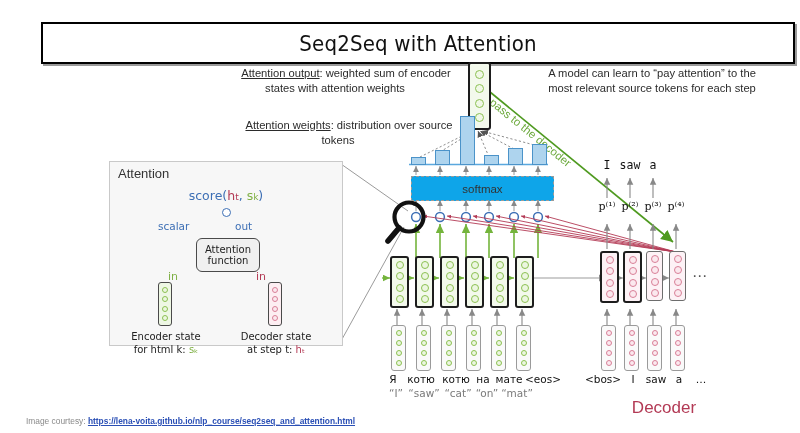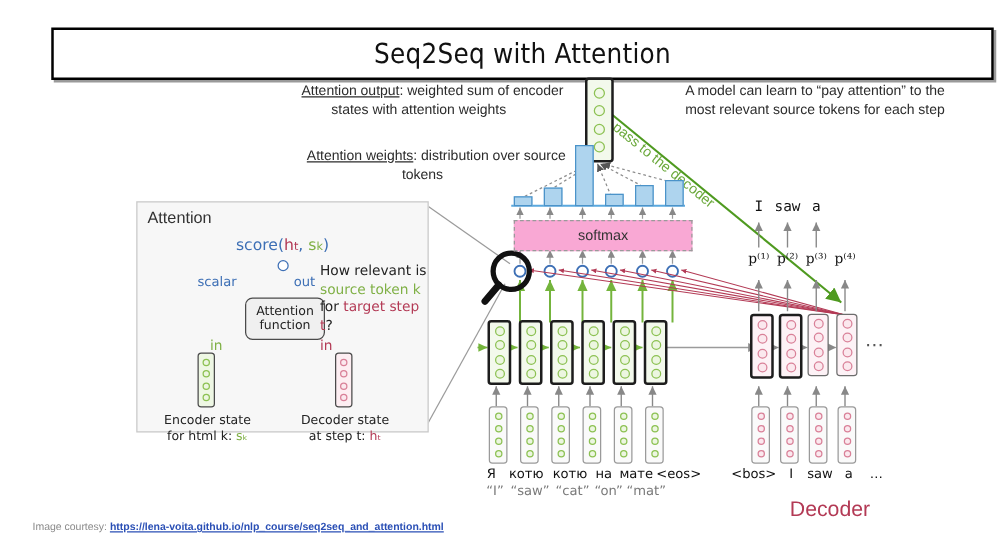--- a/index.html
+++ b/index.html
@@ -82,21 +82,21 @@
   .tok-row{font-size:10.5px;color:#111;font-family:"DejaVu Sans",sans-serif;}
   .tok-row2{font-size:10.5px;color:#7a7a7a;font-family:"DejaVu Sans",sans-serif;}
 
   
   .outword{font-size:11.5px;color:#111;text-align:center;font-family:"DejaVu Sans Mono","Liberation Mono",monospace;}
   .prob{font-size:11px;color:#111;text-align:center;font-family:"DejaVu Serif","Liberation Serif",serif;}
 
   
   #softmax-box{
     left:395px;top:176px;width:141px;height:23px;
-    border:1.2px dashed #9a9a9a;background:#f9a8d4;
+    border:1.2px dashed #9a9a9a;background:#0ea5e9;
     display:flex;align-items:center;justify-content:center;
     font-size:11.5px;color:#333;font-family:"Liberation Sans",sans-serif;
   }
 
   
   #pass-lbl{
     left:479px;top:96px;font-size:11.5px;color:#6aa83a;
     transform:rotate(39deg);transform-origin:left top;white-space:nowrap;
     font-family:"Liberation Sans",sans-serif;
   }
@@ -482,25 +482,20 @@
     </div>
     <div class="abs" id="score-dot"></div>
     <div class="abs" id="scalar-lbl">scalar</div>
     <div class="abs" id="out-lbl">out</div>
 
     <div class="abs" id="att-fn">
       <span>Attention</span>
       <span>function</span>
     </div>
 
-    <div class="abs" id="how-rel">
-      <span>How relevant is</span><br>
-      <span class="grn">source token k</span><br>
-      <span>for </span><span class="red">target step t</span><span>?</span>
-    </div>
 
     <div class="abs" id="in-left">in</div>
     <div class="abs" id="in-right">in</div>
 
     <div class="abs vecbox" id="enc-state-small">
       <div class="cell cell-g"></div>
       <div class="cell cell-g"></div>
       <div class="cell cell-g"></div>
       <div class="cell cell-g"></div>
     </div>

